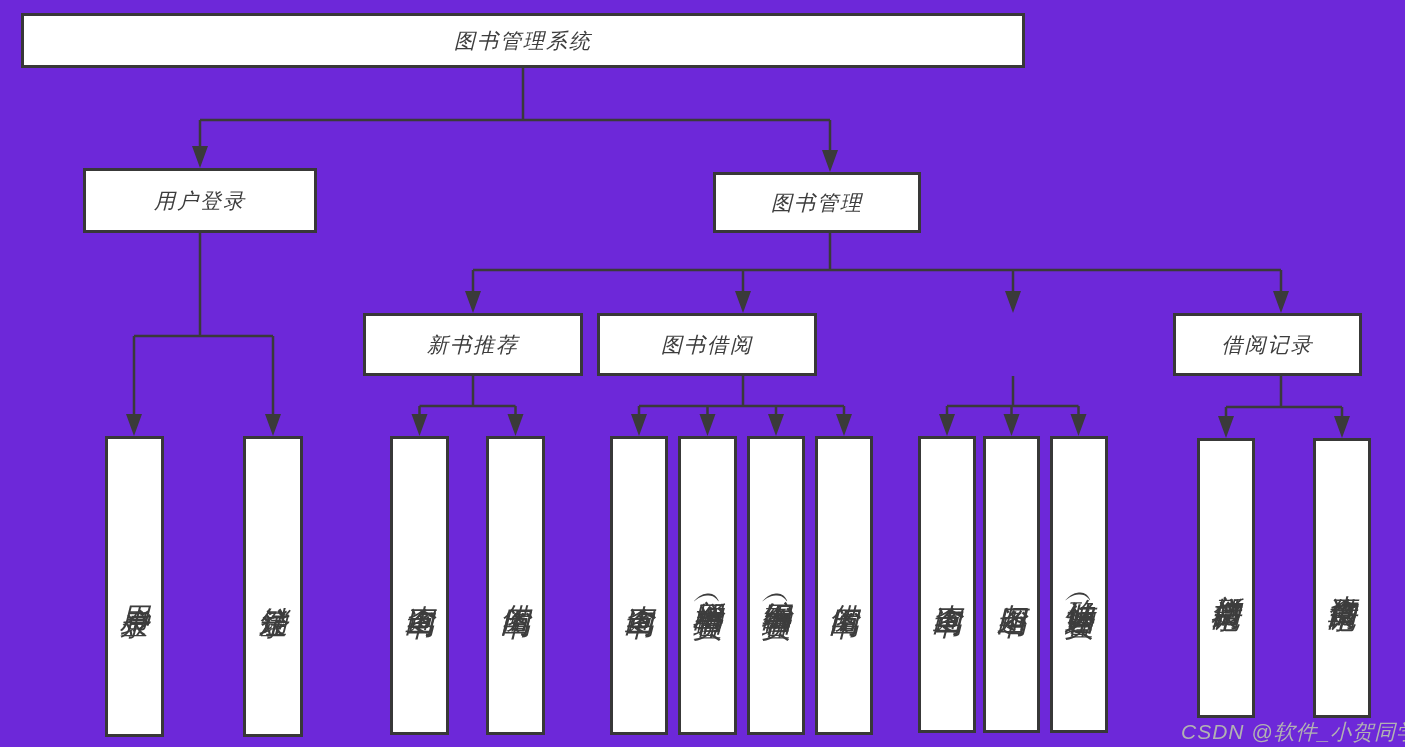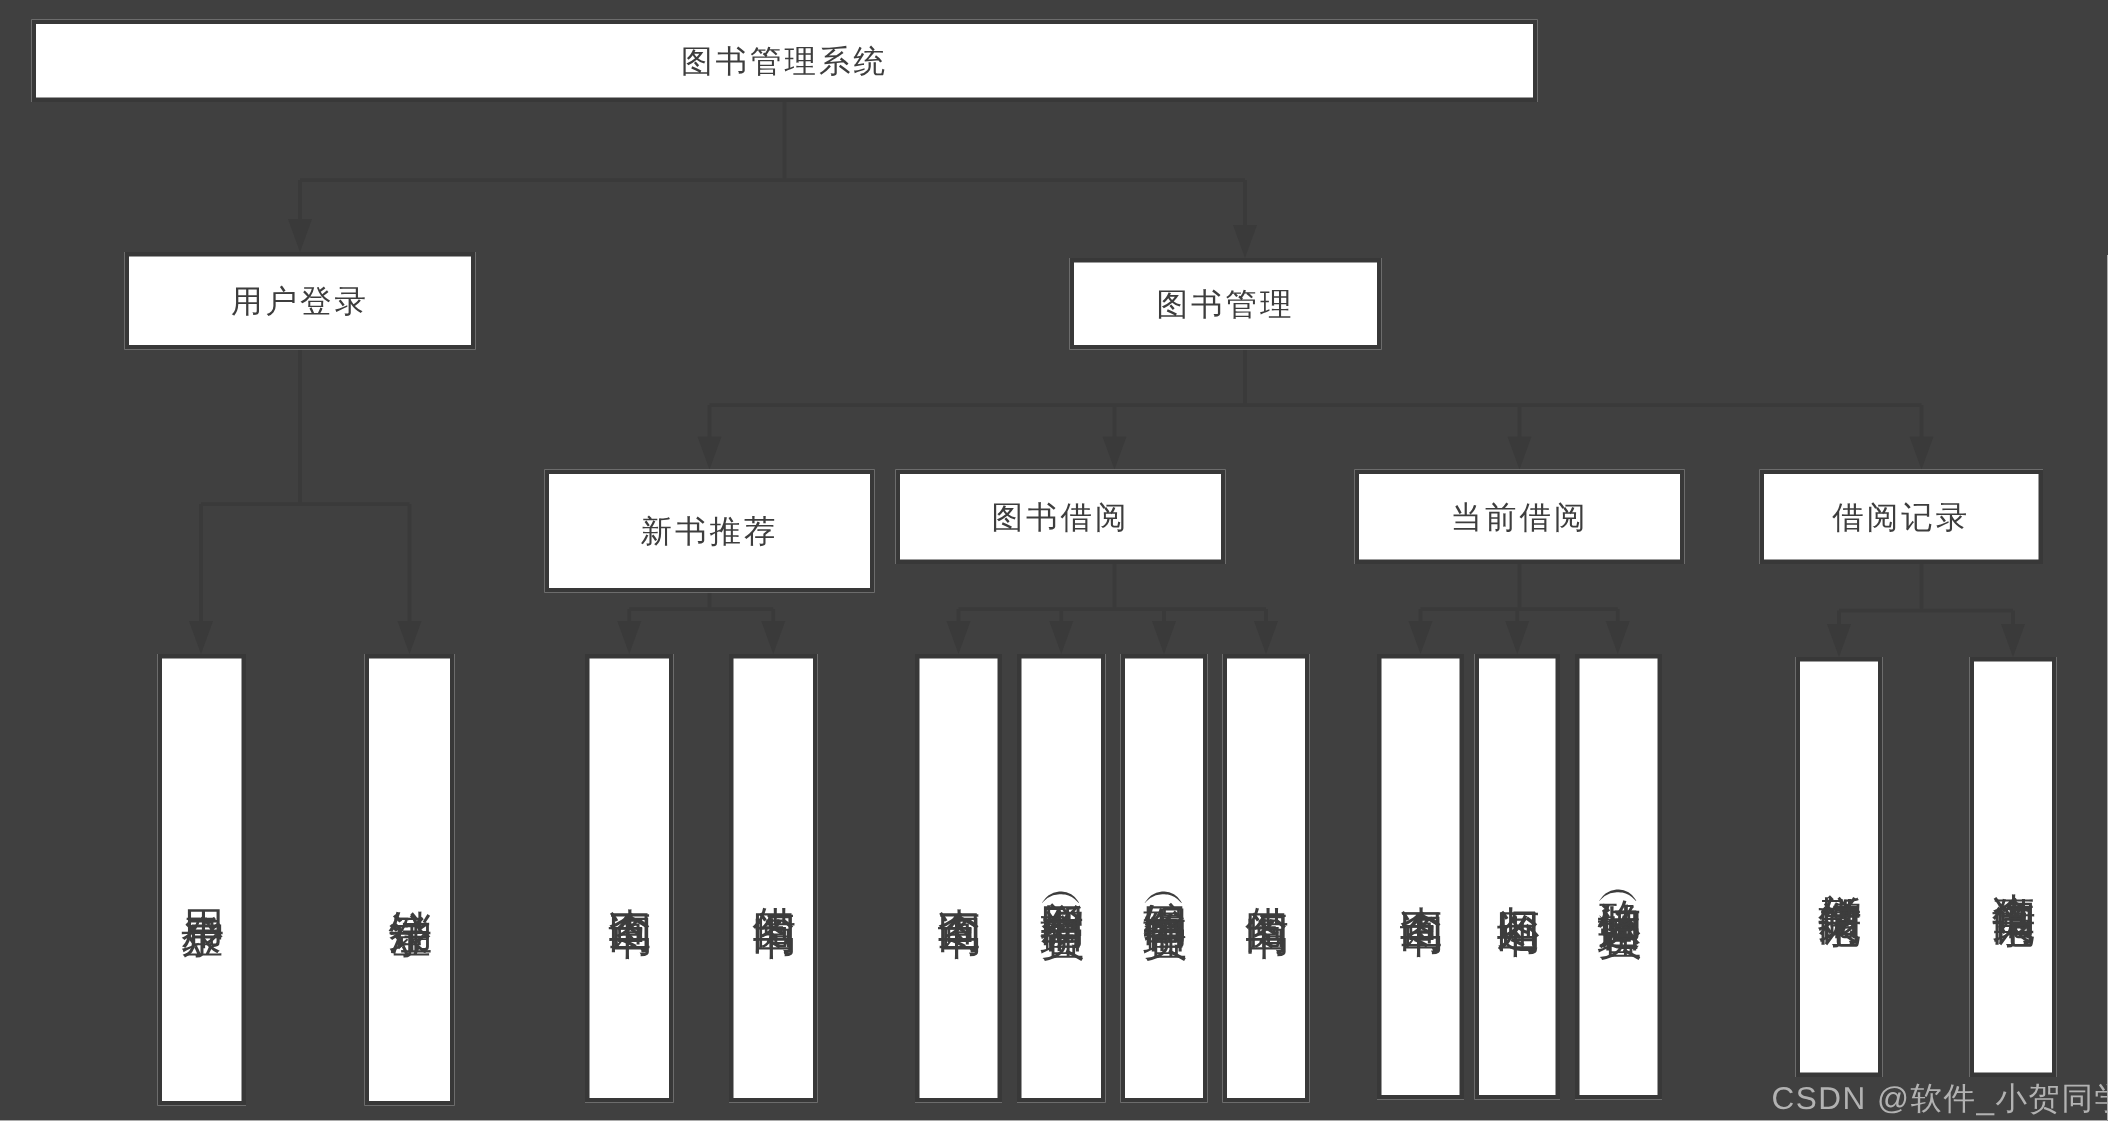--- a/index.html
+++ b/index.html
@@ -4,23 +4,24 @@
 <style>
   html, body {
     margin: 0;
     padding: 0;
     background: #ffffff;
   }
   #canvas {
     position: relative;
     width: 1405px;
     height: 747px;
-    background: #404040;
+    background: #6d28d9;
     overflow: hidden;
     font-family: "Liberation Sans", "DejaVu Sans", sans-serif;
+    font-style: italic;
   }
   #connectors {
     position: absolute;
     left: 0; top: 0;
     z-index: 0;
   }
   .box {
     position: absolute;
     box-sizing: border-box;
     border: 3px solid #383838;
@@ -87,23 +88,22 @@
          M1070.5 414 L1086.5 414 L1078.5 436 Z
          M1218 416 L1234 416 L1226 438 Z
          M1334 416 L1350 416 L1342 438 Z"></path>
   </svg>
 
   <div class="box h" style="left:21px; top:13px; width:1004px; height:55px;">图书管理系统</div>
 
   <div class="box h" style="left:83px; top:168px; width:234px; height:65px;">用户登录</div>
   <div class="box h" style="left:713px; top:172px; width:208px; height:61px;">图书管理</div>
 
-  <div class="box h" style="left:363px; top:313px; width:220px; height:82px;">新书推荐</div>
+  <div class="box h" style="left:363px; top:313px; width:220px; height:63px;">新书推荐</div>
   <div class="box h" style="left:597px; top:313px; width:220px; height:63px;">图书借阅</div>
-  <div class="box h" style="left:903px; top:313px; width:220px; height:63px;">当前借阅</div>
   <div class="box h" style="left:1173px; top:313px; width:189px; height:63px;">借阅记录</div>
 
   <div class="box v" style="left:105px; top:436px; width:59px; height:301px;">用户登录</div>
   <div class="box v" style="left:243px; top:436px; width:60px; height:301px;">注销登录</div>
 
   <div class="box v" style="left:390px; top:436px; width:59px; height:299px;">查询图书</div>
   <div class="box v" style="left:486px; top:436px; width:59px; height:299px;">借阅图书</div>
 
   <div class="box v" style="left:610px; top:436px; width:58px; height:299px;">查询图书</div>
   <div class="box v" style="left:678px; top:436px; width:59px; height:299px;">新增图书（管理员）</div>

